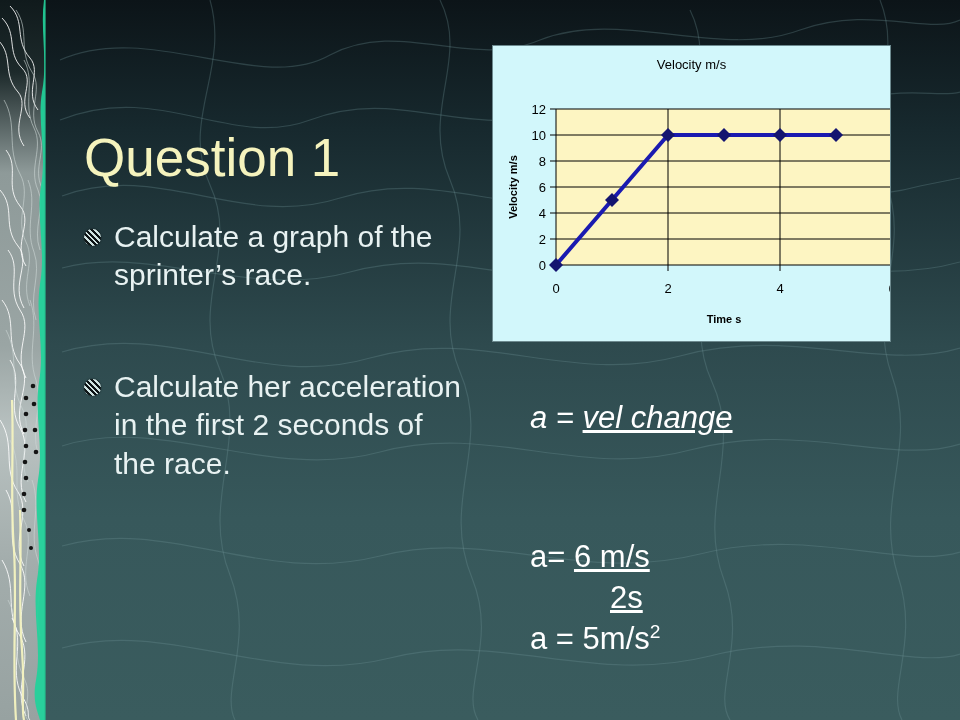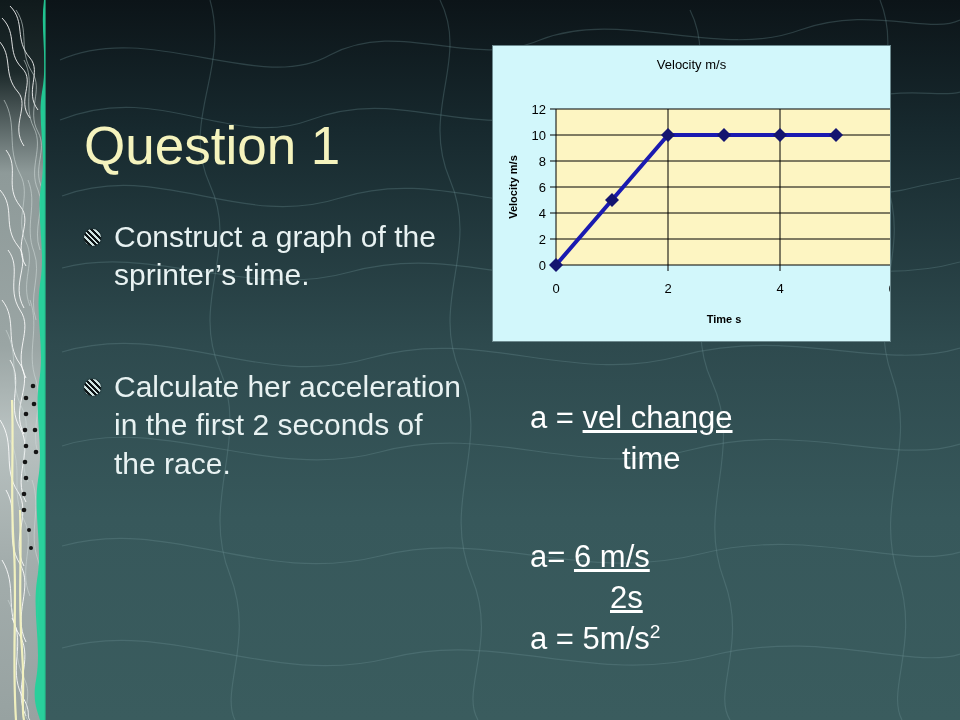--- a/index.html
+++ b/index.html
@@ -33,21 +33,21 @@
   }
   #left-strip .strip-inner {
     position: absolute;
     left: 0; top: 0;
     width: 62px; height: 720px;
   }
   
   #title {
     position: absolute;
     left: 84px;
-    top: 118px;
+    top: 130px;
     font-size: 53px;
     color: #f5f3bd;
     letter-spacing: 0px;
     line-height: 1.05;
     white-space: nowrap;
   }
   
   .bullet-block {
     position: absolute;
     left: 84px;
@@ -82,20 +82,21 @@
     flex: 1 1 auto;
   }
   
   #formula-1 {
     position: absolute;
     left: 530px;
     top: 398px;
     color: #ffffff;
     font-size: 31px;
     line-height: 1.32;
+    font-style: italic;
   }
   #formula-2 {
     position: absolute;
     left: 530px;
     top: 537px;
     color: #ffffff;
     font-size: 31px;
     line-height: 1.32;
   }
   .frac-num { text-decoration: underline; }
@@ -219,34 +220,33 @@
                C32,614 42,646 36,680 C32,702 38,712 40,720 L45,720 L45,0 Z" fill="#1fd39a" fill-opacity="0.92"></path>
       <rect x="44" y="0" width="2" height="720" fill="#25c08f" fill-opacity="0.6"></rect>
     </svg>
   </div>
 
   <div id="title">Question 1</div>
 
   <div class="bullet-block" id="bullet-1">
     <div class="bullet-row">
       <span class="bullet-glyph"></span>
-      <span class="bullet-text">Construct a graph of the sprinter’s time.</span>
+      <span class="bullet-text">Calculate a graph of the sprinter’s race.</span>
     </div>
   </div>
 
   <div class="bullet-block" id="bullet-2">
     <div class="bullet-row">
       <span class="bullet-glyph"></span>
       <span class="bullet-text">Calculate her acceleration in the first 2 seconds of the race.</span>
     </div>
   </div>
 
   <div id="formula-1">
     <span>a = </span><span class="frac-num">vel change</span>
-    <span class="line-2">time</span>
   </div>
 
   <div id="formula-2">
     <span>a= </span><span class="frac-num">6 m/s</span>
     <span class="line-2b">2s</span>
     <span class="line-3"><span>a = 5m/s</span><sup>2</sup></span>
   </div>
 
   <div id="chart-card">
     <div id="chart-title">Velocity m/s</div>

